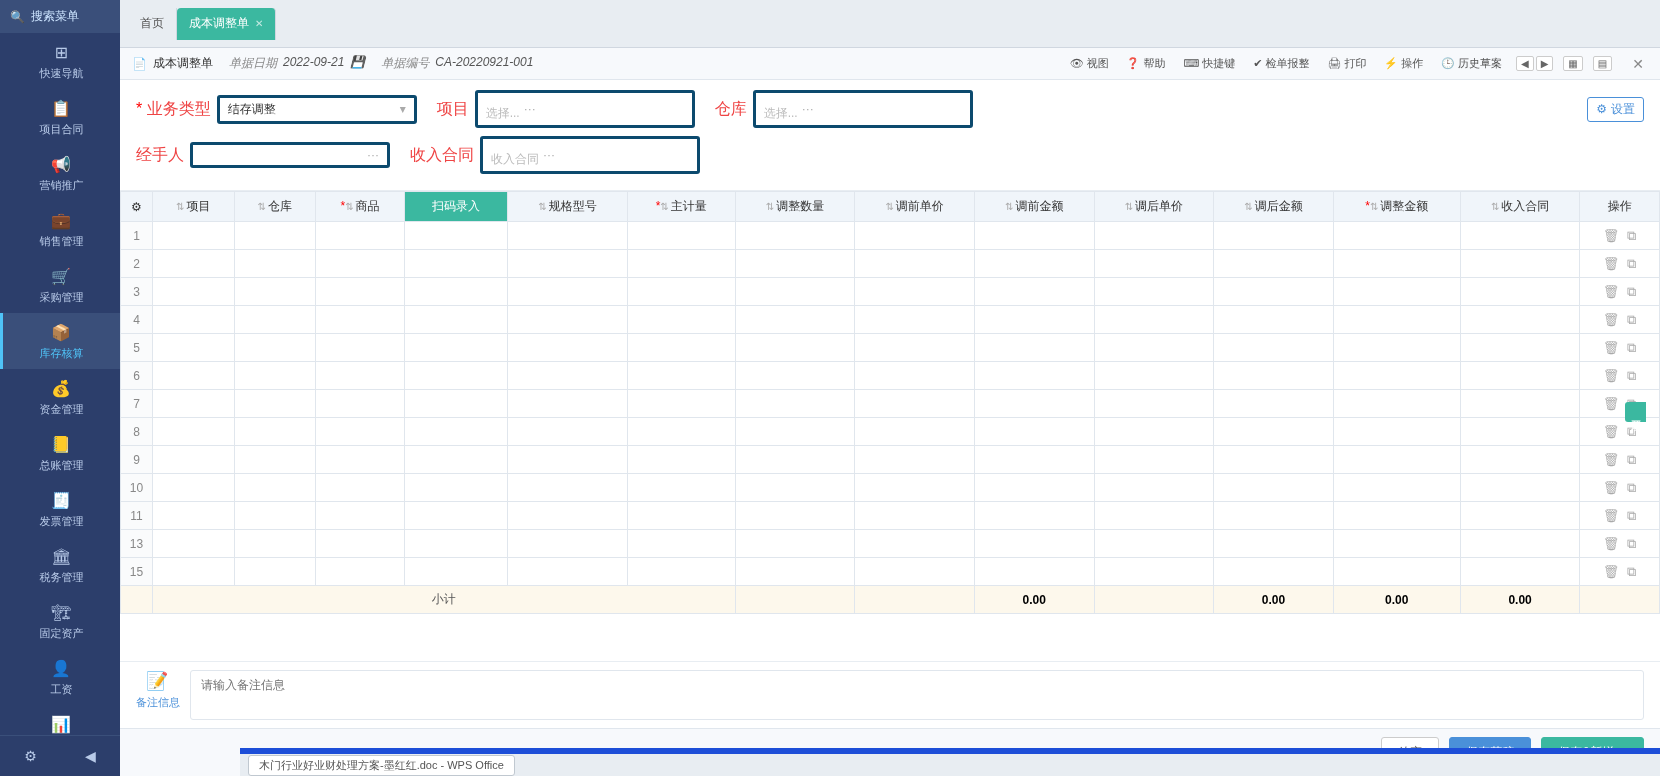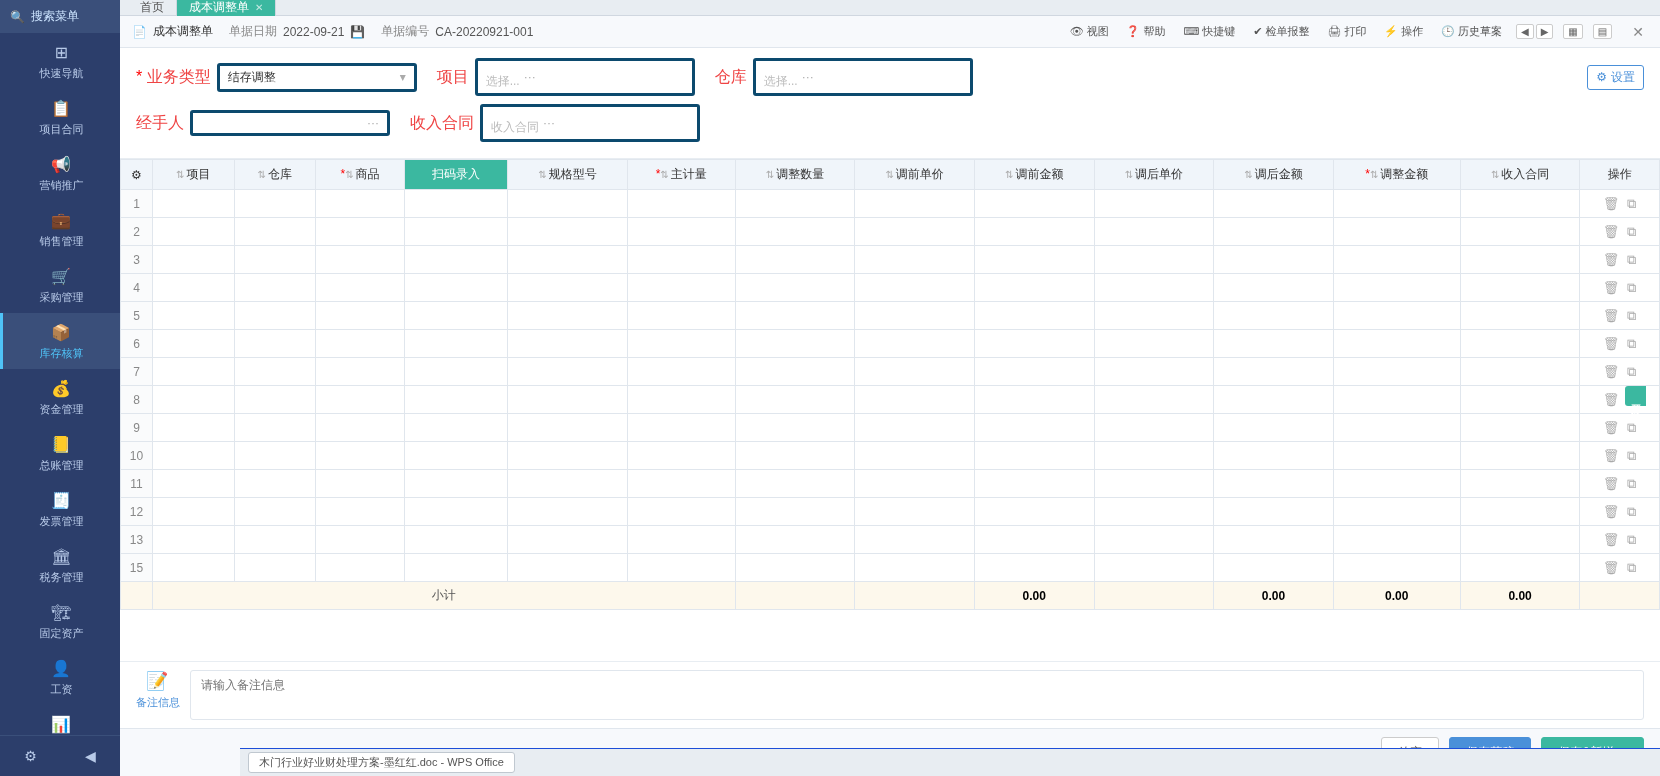--- a/index.html
+++ b/index.html
@@ -55,21 +55,21 @@
       overflow: hidden;
     }
 
     
     .tab-bar {
       display: flex;
       align-items: center;
       background: #e8edf2;
       border-bottom: 1px solid #d0d7e0;
       padding: 0 8px;
-      height: 16px;
+      height: 48px;
       flex-shrink: 0;
     }
     .tab {
       display: flex;
       align-items: center;
       padding: 0 12px;
       height: 32px;
       cursor: pointer;
       font-size: 12px;
       color: #555;
@@ -107,24 +107,24 @@
     }
     .window-title-doc {
       display: flex;
       align-items: center;
       gap: 6px;
       color: #333;
       font-size: 12px;
     }
     .window-title-field {
       display: flex;
-      align-items: center;
       gap: 6px;
       color: #555;
       font-size: 12px;
+      font-style: italic;
     }
     .window-title-field label { color: #888; }
     .window-title-field .save-icon { color: #4a90d9; cursor: pointer; }
     .window-toolbar {
       margin-left: auto;
       display: flex;
       align-items: center;
       gap: 10px;
       font-size: 11px;
       color: #555;
@@ -282,21 +282,21 @@
       bottom: 0;
       left: 120px;
       right: 0;
       background: #e8edf2;
       height: 28px;
       display: flex;
       align-items: center;
       padding: 0 8px;
       font-size: 11px;
       color: #555;
-      border-top: 1px solid #1d4ed8;
+      border-top: 6px solid #1d4ed8;
       z-index: 10;
     }
     .taskbar-item {
       background: #fff;
       border: 1px solid #c0c8d0;
       border-radius: 3px;
       padding: 2px 10px;
       cursor: pointer;
       font-size: 11px;
     }
@@ -750,40 +750,20 @@
     <td></td>
     <td></td>
     <td></td>
     <td></td>
     <td class="action-cell">
       <span class="action-icon">🗑</span>
       <span class="action-icon">⧉</span>
     </td>
   </tr>
             <tr>
-    <td class="row-num">12</td>
-    <td></td>
-    <td></td>
-    <td></td>
-    <td></td>
-    <td></td>
-    <td></td>
-    <td></td>
-    <td></td>
-    <td></td>
-    <td></td>
-    <td></td>
-    <td></td>
-    <td></td>
-    <td class="action-cell">
-      <span class="action-icon">🗑</span>
-      <span class="action-icon">⧉</span>
-    </td>
-  </tr>
-            <tr>
     <td class="row-num">13</td>
     <td></td>
     <td></td>
     <td></td>
     <td></td>
     <td></td>
     <td></td>
     <td></td>
     <td></td>
     <td></td>

